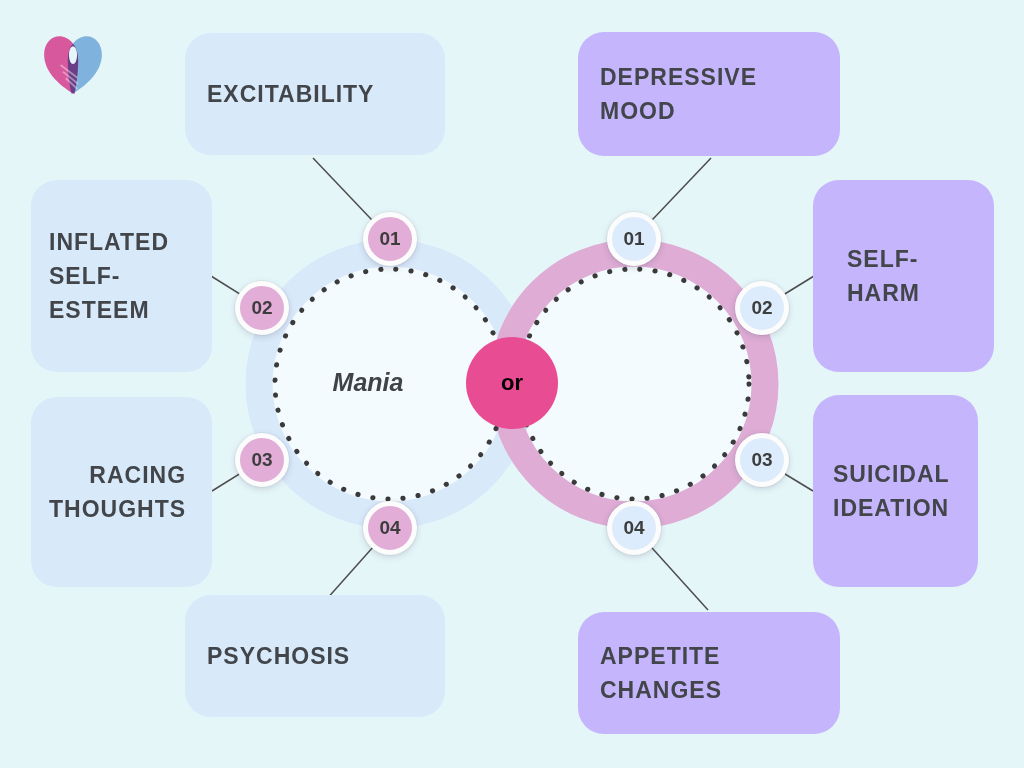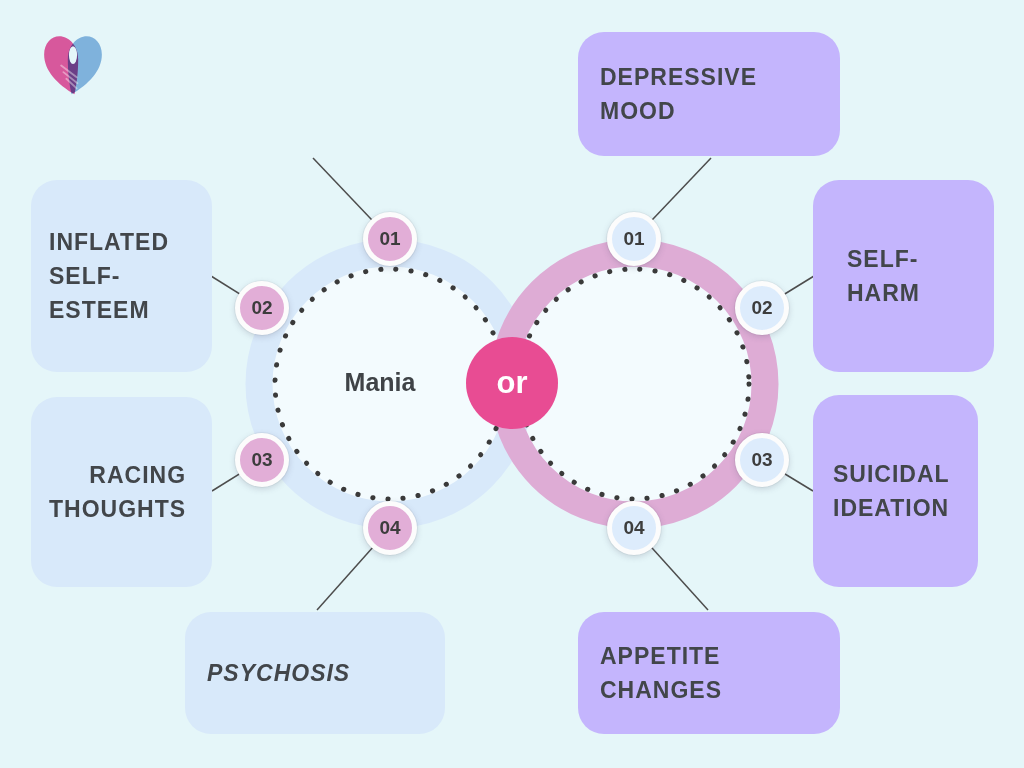--- a/index.html
+++ b/index.html
@@ -28,39 +28,39 @@
     white-space:pre-line;
   }
   .box.blue{background:#d8e9fa;}
   .box.pink{background:#c4b5fd;}
   .b-excitability{left:185px;top:33px;width:260px;height:122px;}
   .b-depressive  {left:578px;top:32px;width:262px;height:124px;}
   .b-inflated    {left:31px; top:180px;width:181px;height:192px;padding-left:18px;}
   .b-racing      {left:31px; top:397px;width:181px;height:190px;padding-left:18px;text-align:right;}
   .b-selfharm    {left:813px;top:180px;width:181px;height:192px;padding-left:34px;}
   .b-suicidal    {left:813px;top:395px;width:165px;height:192px;padding-left:20px;}
-  .b-psychosis   {left:185px;top:612px;width:260px;height:122px;font-style:italic;}
+  .b-psychosis   {left:185px;top:595px;width:260px;height:122px;}
   .b-appetite    {left:578px;top:612px;width:262px;height:122px;}
 
   
   .ring-label{
     position:absolute;top:368px;width:200px;
     text-align:center;
     font-size:25px;font-weight:bold;color:#3f4347;
   }
-  .ring-label.mania{left:280px;}
+  .ring-label.mania{left:268px;font-style:italic;}
   .ring-label.depression{left:540px;}
 
   
   .or-hub{
     position:absolute;left:466px;top:337px;
     width:92px;height:92px;border-radius:50%;
     background:#e84c93;
     display:flex;align-items:center;justify-content:center;
-    font-size:31px;font-weight:bold;color:#ffffff;
+    font-size:22px;font-weight:bold;color:#000000;
   }
 
   
   .badge{
     position:absolute;
     width:44px;height:44px;border-radius:50%;
     border:5px solid #fcfcfc;
     box-shadow:0 0 0 1px rgba(0,0,0,0.04), 0 2px 6px rgba(80,80,110,0.22);
     display:flex;align-items:center;justify-content:center;
     font-size:19px;font-weight:bold;color:#3d3d3d;text-align:center;
@@ -115,20 +115,21 @@
       </g>
       <ellipse cx="50" cy="38" rx="5.5" ry="12" fill="#e5f6f9"></ellipse>
       <g stroke="#ffffff" stroke-opacity="0.4" stroke-width="2.5" stroke-linecap="round">
         <line x1="34" y1="52" x2="55" y2="68"></line>
         <line x1="37" y1="61" x2="56" y2="76"></line>
         <line x1="41" y1="70" x2="55" y2="83"></line>
       </g>
     </svg>
   </div>
 
+  <div class="box blue b-excitability">EXCITABILITY</div>
   <div class="box blue b-inflated">INFLATED
 SELF-
 ESTEEM</div>
   <div class="box blue b-racing">RACING
 THOUGHTS</div>
   <div class="box blue b-psychosis">PSYCHOSIS</div>
 
   <div class="box pink b-depressive">DEPRESSIVE
 MOOD</div>
   <div class="box pink b-selfharm">SELF-

